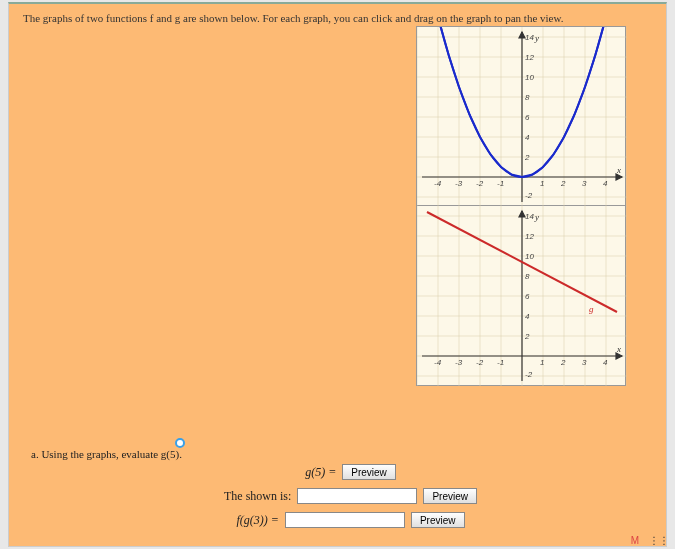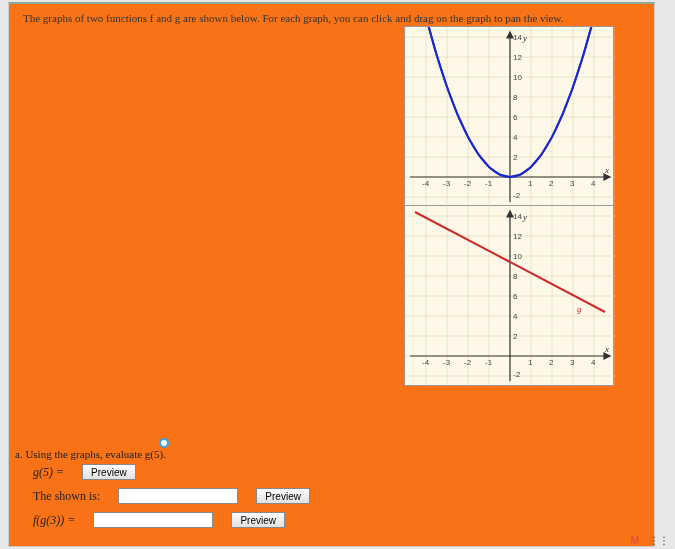--- a/index.html
+++ b/index.html
@@ -5,22 +5,22 @@
 * { box-sizing: border-box; margin: 0; padding: 0; }
 body {
   font-family: "Times New Roman", serif;
   background: #e8e8e8;
   width: 675px;
   height: 549px;
   overflow: hidden;
   position: relative;
 }
 .page {
-  background: #f97316;
-  margin: 2px 20px 0 8px;
+  background: #fdba74;
+  margin: 2px 8px 0 8px;
   padding: 8px 14px;
   min-height: 545px;
   border: 1px solid #ccc;
   border-top: 2px solid #8a9;
   position: relative;
 }
 .intro {
   font-size: 11px;
   color: #333;
   margin-bottom: 6px;
@@ -38,42 +38,44 @@
   border: 1px solid #999;
   position: relative;
   margin-bottom: 0;
 }
 .graph-box + .graph-box { border-top: none; }
 .tick-label {
   position: absolute;
   font-size: 8px;
   color: #444;
   font-family: sans-serif;
+  font-style: italic;
 }
 .axis-label {
   position: absolute;
   font-size: 9px;
   font-style: italic;
   color: #333;
 }
 .questions {
   position: absolute;
   bottom: 10px;
-  left: 6px;
+  left: 22px;
   right: 14px;
   font-size: 11px;
   color: #222;
 }
 .q-line { margin: 4px 0; }
 .eq-row {
   display: flex;
   align-items: center;
-  gap: 18px;
+  gap: 6px;
   margin: 4px 0 8px 18px;
   font-size: 12px;
+  justify-content: center;
 }
 .math { font-style: italic; font-family: "Times New Roman", serif; }
 input.answer {
   border: 1px solid #888;
   height: 16px;
   width: 120px;
   font-size: 11px;
   padding: 0 2px;
   background: #fff;
 }

